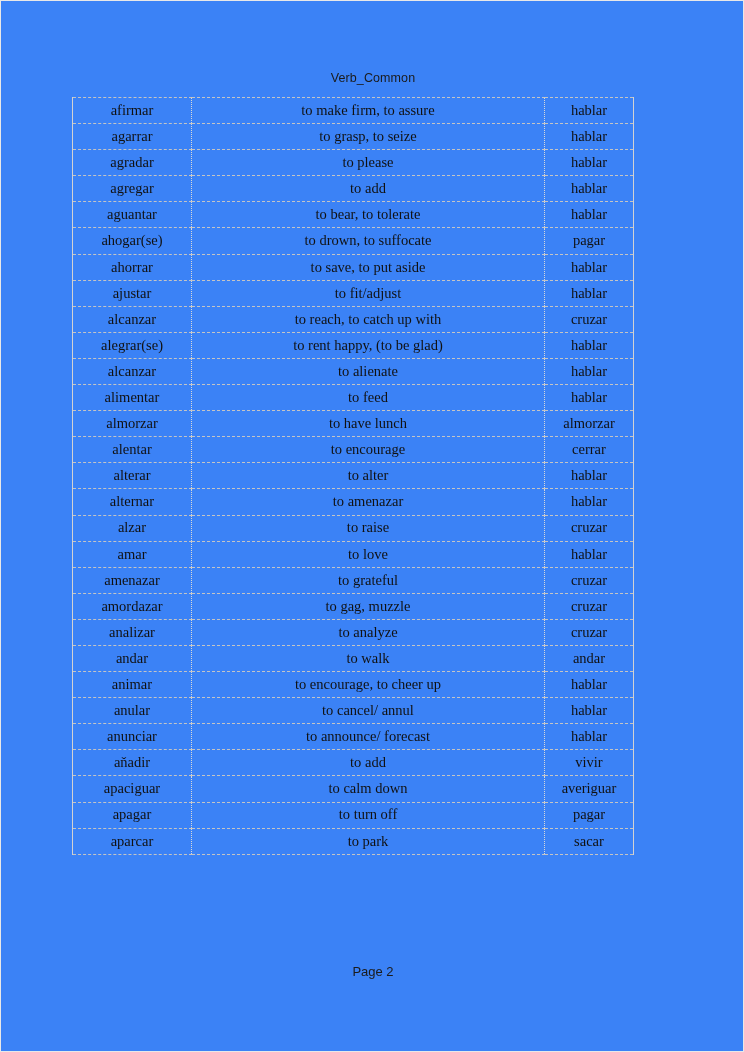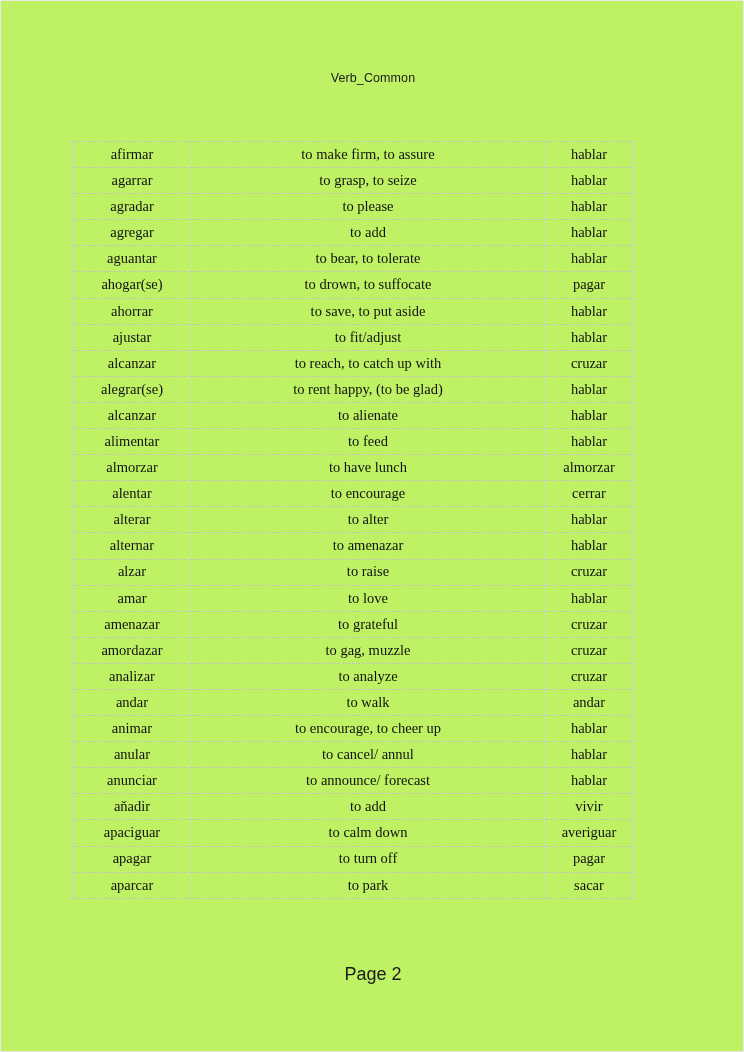--- a/index.html
+++ b/index.html
@@ -4,21 +4,21 @@
 <style>
   html, body {
     margin: 0;
     padding: 0;
     background: #ffffff;
   }
   #page {
     position: relative;
     width: 744px;
     height: 1052px;
-    background: #bef264;
+    background: #3b82f6;
     border: 1px solid #e8e8e8;
     box-sizing: border-box;
     overflow: hidden;
   }
   #doc-title {
     position: absolute;
     top: 70px;
     left: 0;
     width: 744px;
     text-align: center;
@@ -32,21 +32,20 @@
     top: 96px;
     left: 71px;
     width: 534px;
   }
   table.verb-table {
     width: 534px;
     border-collapse: collapse;
     table-layout: fixed;
     font-family: "Liberation Serif", serif;
     color: #111111;
-    margin-top: 44px;
   }
   table.verb-table tr {
     height: 26.1px;
   }
   table.verb-table td {
     border-top: 1px dashed #c4c4c4;
     border-bottom: 1px dashed #c4c4c4;
     padding: 0 4px;
     text-align: center;
     vertical-align: middle;
@@ -68,21 +67,21 @@
     width: 80px;
     border-right: 1px solid #d2d2d2;
   }
   #page-footer {
     position: absolute;
     top: 963px;
     left: 0;
     width: 744px;
     text-align: center;
     font-family: "Liberation Sans", sans-serif;
-    font-size: 18px;
+    font-size: 13px;
     color: #1b1b1b;
   }
 </style>
 </head>
 <body>
 
 <div id="page">
 
   <div id="doc-title">Verb_Common</div>
 

